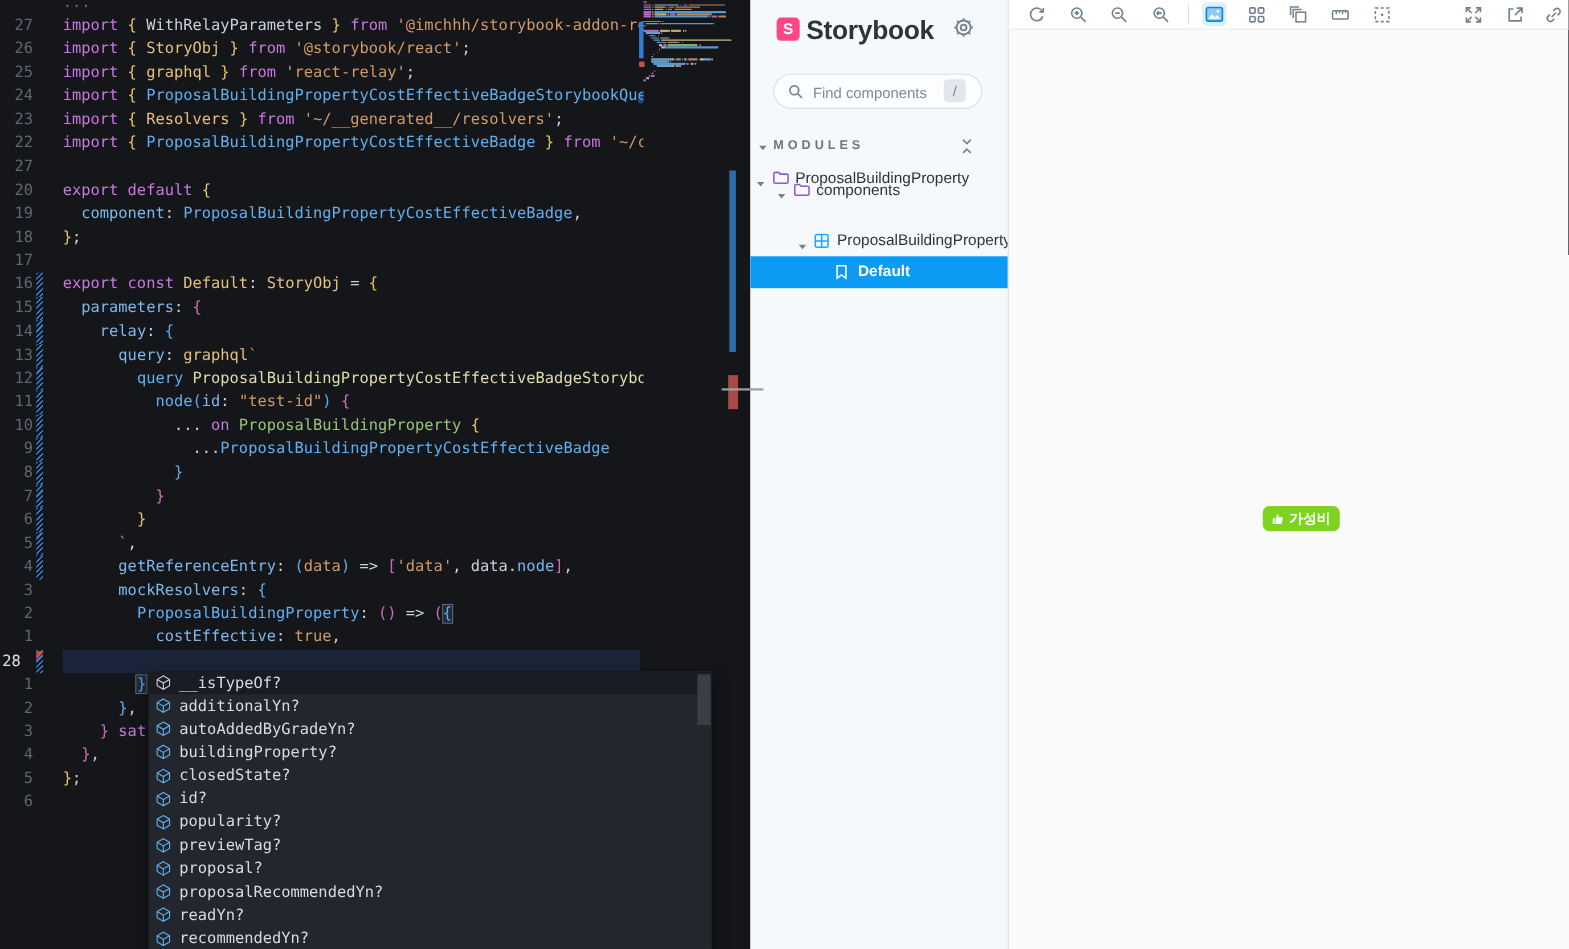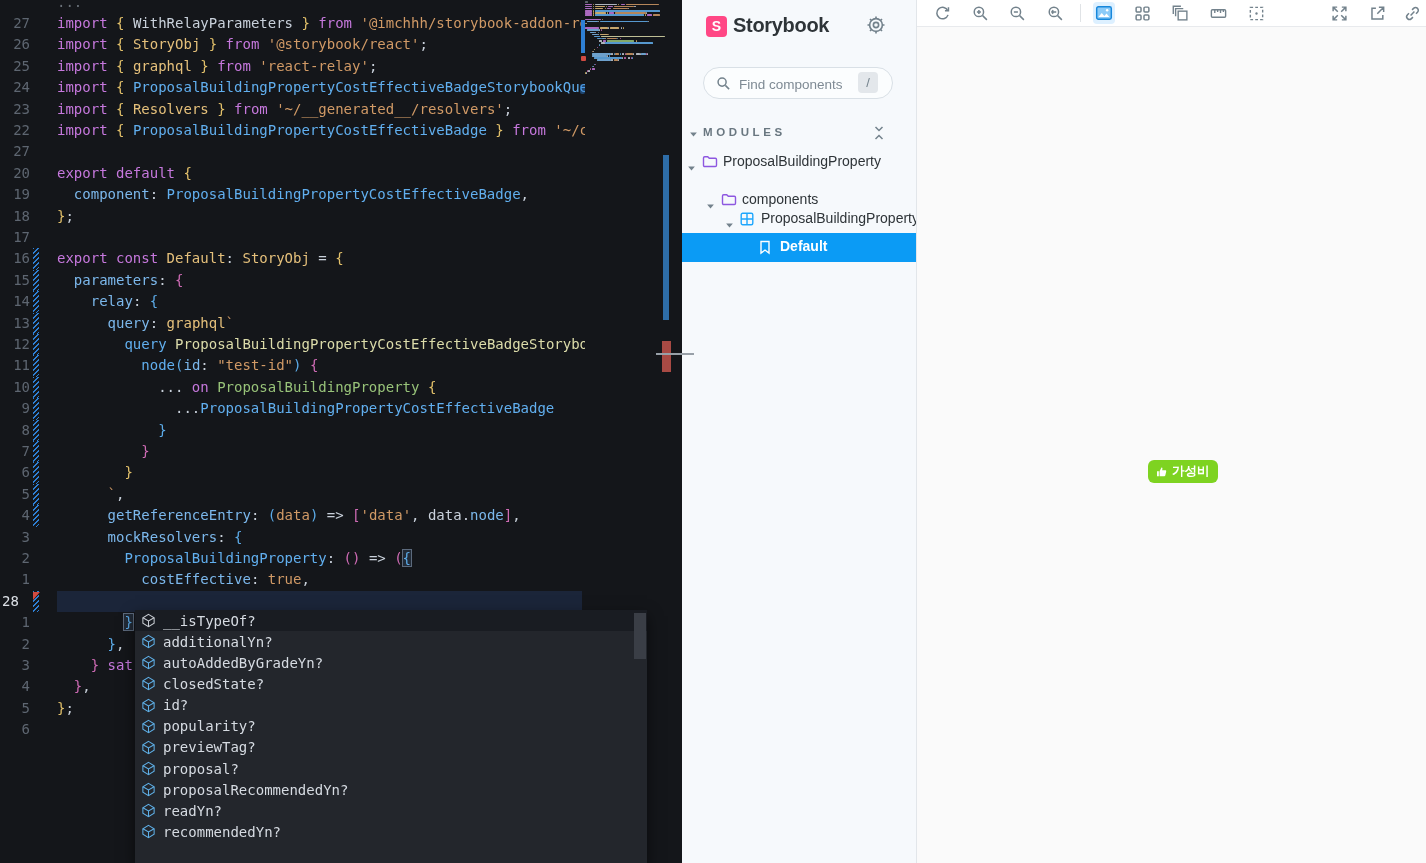--- a/index.html
+++ b/index.html
@@ -33,21 +33,21 @@
   .ac-item.sel{background:#191C22;}
   .ac-item svg{flex:0 0 auto;}
   #popup-scroll{position:absolute;right:1px;top:3px;width:12px;height:46px;background:#3A3E46;}
 
   
   #sidebar{position:absolute;left:682px;top:0;width:235px;height:863px;background:#F6F9FC;
            border-right:1px solid #E2E6EA;box-sizing:border-box;overflow:hidden;}
   #brand-row{position:absolute;left:0;top:14px;width:235px;height:28px;}
   #logo{position:absolute;left:24px;top:2px;width:21px;height:21px;background:#FF4785;border-radius:4px;
         color:#fff;font-weight:bold;font-size:14px;text-align:center;line-height:21px;}
-  #brand{position:absolute;left:51px;top:0;font-size:20px;font-weight:bold;color:#2E3438;letter-spacing:-.3px;}
+  #brand{position:absolute;left:51px;top:0;font-size:24px;font-weight:bold;color:#2E3438;letter-spacing:-.3px;}
   #gear-btn{position:absolute;left:184px;top:1px;width:22px;height:22px;cursor:pointer;}
   #search{position:absolute;left:21px;top:67px;width:190px;height:32px;border:1px solid #D9E0E6;
           border-radius:16px;background:#FBFDFE;box-sizing:border-box;}
   #search svg{position:absolute;left:12px;top:8px;}
   #search input{position:absolute;left:33px;top:4px;width:115px;height:22px;border:0;outline:0;background:transparent;
           font-family:"Liberation Sans",sans-serif;font-size:13.5px;color:#444;}
   #search input::placeholder{color:#7E8A94;}
   #slash-badge{position:absolute;right:14px;top:4px;width:20px;height:21px;background:#E3E7EB;border-radius:4px;
           color:#73828C;font-size:13px;text-align:center;line-height:21px;}
   #modules-hdr{position:absolute;left:0;top:124px;width:235px;height:20px;cursor:pointer;}
@@ -264,20 +264,27 @@
           <path d="M8 1.5L14 5v6L8 14.5 2 11V5z"></path>
           <path d="M2 5l6 3.5L14 5M8 8.5v6"></path>
         </svg>
         <span>autoAddedByGradeYn?</span>
       </div>
       <div class="ac-item">
         <svg width="15" height="15" viewBox="0 0 16 16" fill="none" stroke="#5FB0E8" stroke-width="1.1">
           <path d="M8 1.5L14 5v6L8 14.5 2 11V5z"></path>
           <path d="M2 5l6 3.5L14 5M8 8.5v6"></path>
         </svg>
+        <span>buildingProperty?</span>
+      </div>
+      <div class="ac-item">
+        <svg width="15" height="15" viewBox="0 0 16 16" fill="none" stroke="#5FB0E8" stroke-width="1.1">
+          <path d="M8 1.5L14 5v6L8 14.5 2 11V5z"></path>
+          <path d="M2 5l6 3.5L14 5M8 8.5v6"></path>
+        </svg>
         <span>closedState?</span>
       </div>
       <div class="ac-item">
         <svg width="15" height="15" viewBox="0 0 16 16" fill="none" stroke="#5FB0E8" stroke-width="1.1">
           <path d="M8 1.5L14 5v6L8 14.5 2 11V5z"></path>
           <path d="M2 5l6 3.5L14 5M8 8.5v6"></path>
         </svg>
         <span>id?</span>
       </div>
       <div class="ac-item">
@@ -360,21 +367,21 @@
   <div id="tree">
       <div class="trow" style="top: 2px;">
         <span class="chev" style="left:5px"><svg width="9" height="9" viewBox="0 0 8 8">
             <path d="M1 2.2h6L4 5.8z" fill="#73828C"></path>
           </svg></span>
         <span class="ticon" style="left:20px"><svg width="16" height="14" viewBox="0 0 16 14" fill="none" stroke="#8D57E0" stroke-width="1.4">
             <path d="M1.5 3c0-.8.5-1.3 1.2-1.3h3l1.6 1.6h6c.7 0 1.2.5 1.2 1.2v5.8c0 .7-.5 1.2-1.2 1.2H2.7c-.7 0-1.2-.5-1.2-1.2z"></path>
           </svg></span>
         <span class="tlabel" style="left:41px">ProposalBuildingProperty</span>
       </div>
-      <div class="trow" style="top: 40px;">
+      <div class="trow" style="top: 13px;">
         <span class="chev" style="left:24px"><svg width="9" height="9" viewBox="0 0 8 8">
             <path d="M1 2.2h6L4 5.8z" fill="#73828C"></path>
           </svg></span>
         <span class="ticon" style="left:39px"><svg width="16" height="14" viewBox="0 0 16 14" fill="none" stroke="#8D57E0" stroke-width="1.4">
             <path d="M1.5 3c0-.8.5-1.3 1.2-1.3h3l1.6 1.6h6c.7 0 1.2.5 1.2 1.2v5.8c0 .7-.5 1.2-1.2 1.2H2.7c-.7 0-1.2-.5-1.2-1.2z"></path>
           </svg></span>
         <span class="tlabel" style="left:60px">components</span>
       </div>
       <div class="trow" style="top: 58.8px;">
         <span class="chev" style="left:43px"><svg width="9" height="9" viewBox="0 0 8 8">

